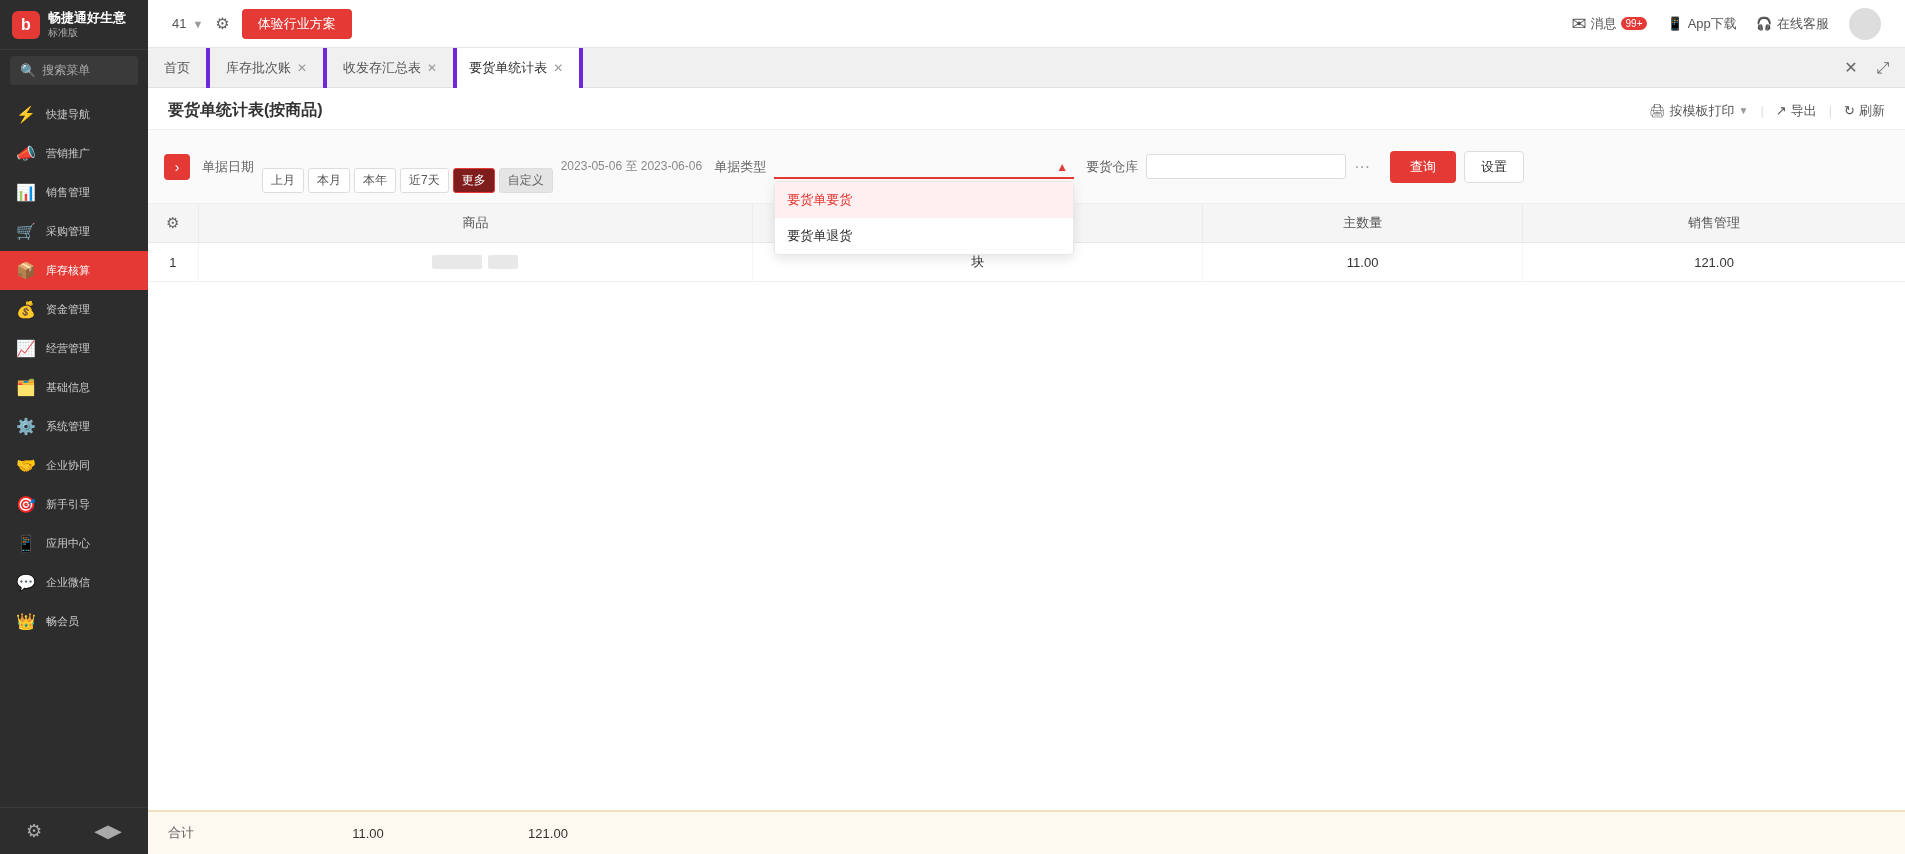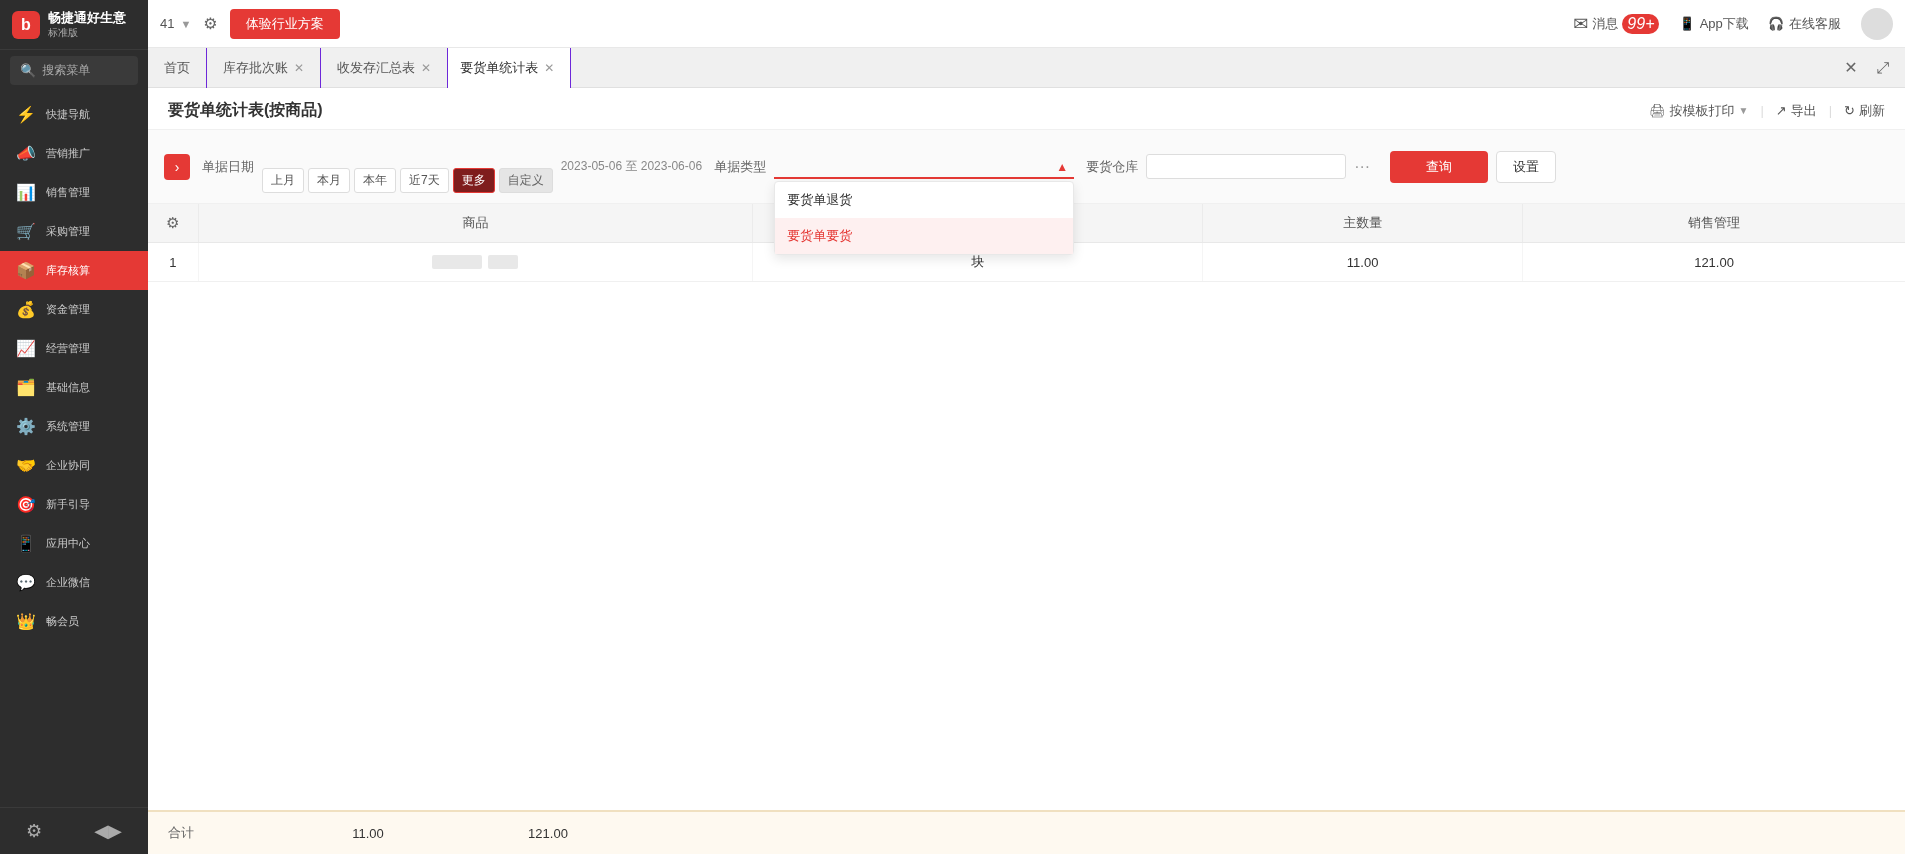--- a/index.html
+++ b/index.html
@@ -96,21 +96,21 @@
       flex-direction: column;
       overflow: hidden;
     }
 
     
     .topbar {
       height: 48px;
       background: white;
       display: flex;
       align-items: center;
-      padding: 0 12px;
+      padding: 0 24px;
       border-bottom: 1px solid #e8e8e8;
       gap: 12px;
       flex-shrink: 0;
     }
     .topbar-store {
       display: flex;
       align-items: center;
       gap: 6px;
       color: #555;
       font-size: 13px;
@@ -148,25 +148,24 @@
       cursor: pointer;
       color: #555;
       font-size: 13px;
       position: relative;
     }
     .topbar-msg .msg-icon { font-size: 18px; }
     .badge {
       background: #e53935;
       color: white;
       border-radius: 10px;
-      font-size: 16px;
+      font-size: 10px;
       padding: 1px 5px;
       min-width: 20px;
       text-align: left;
-      font-style: italic;
     }
     .topbar-app, .topbar-service {
       display: flex;
       align-items: center;
       gap: 4px;
       cursor: pointer;
       color: #555;
       font-size: 13px;
     }
     .topbar-avatar {
@@ -189,21 +188,21 @@
       position: relative;
     }
     .tab {
       height: 40px;
       display: flex;
       align-items: center;
       padding: 0 16px;
       font-size: 13px;
       color: #555;
       cursor: pointer;
-      border-right: 1px solid #6d28d9;
+      border-right: 4px solid #6d28d9;
       gap: 6px;
       white-space: nowrap;
     }
     .tab.active { background: white; color: #333; font-weight: 500; border-bottom: none; padding-left: 12px; }
     .tab .close-btn { color: #999; font-size: 12px; cursor: pointer; line-height: 1; }
     .tabs-controls {
       margin-left: auto;
       display: flex;
       align-items: center;
       gap: 4px;
@@ -377,21 +376,21 @@
     .filter-actions {
       display: flex;
       gap: 8px;
       margin-left: 8px;
     }
     .btn-query {
       background: #e53935;
       color: white;
       border: none;
       border-radius: 4px;
-      padding: 6px 36px;
+      padding: 6px 20px;
       font-size: 13px;
       cursor: pointer;
       font-family: inherit;
     }
     .btn-settings {
       background: white;
       color: #333;
       border: 1px solid #ddd;
       border-radius: 4px;
       padding: 6px 16px;
@@ -675,22 +674,22 @@
       </div>
 
       <div class="filter-type-group" style="position:relative;">
         <span class="filter-label">单据类型</span>
         <div class="filter-type-input-wrap">
           <input class="filter-type-input" type="text" value="" style="">
           <span class="filter-type-arrow">▲</span>
 
           
           <div class="dropdown-menu">
+            <div class="dropdown-item selected">要货单要货</div>
             <div class="dropdown-item">要货单退货</div>
-            <div class="dropdown-item selected">要货单要货</div>
           </div>
         </div>
       </div>
 
       <div class="filter-warehouse-group">
         <span class="filter-label">要货仓库</span>
         <div class="filter-warehouse-input-wrap">
           <input class="filter-warehouse-input" type="text" value="" style="">
         </div>
         <span class="filter-dots">···</span>

